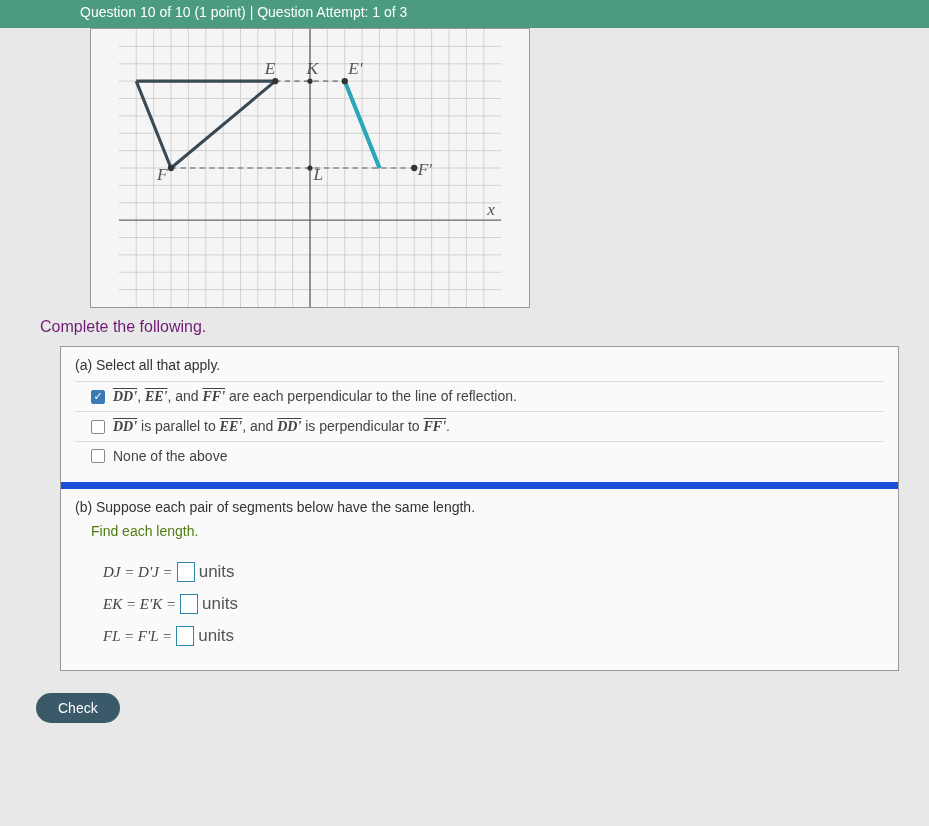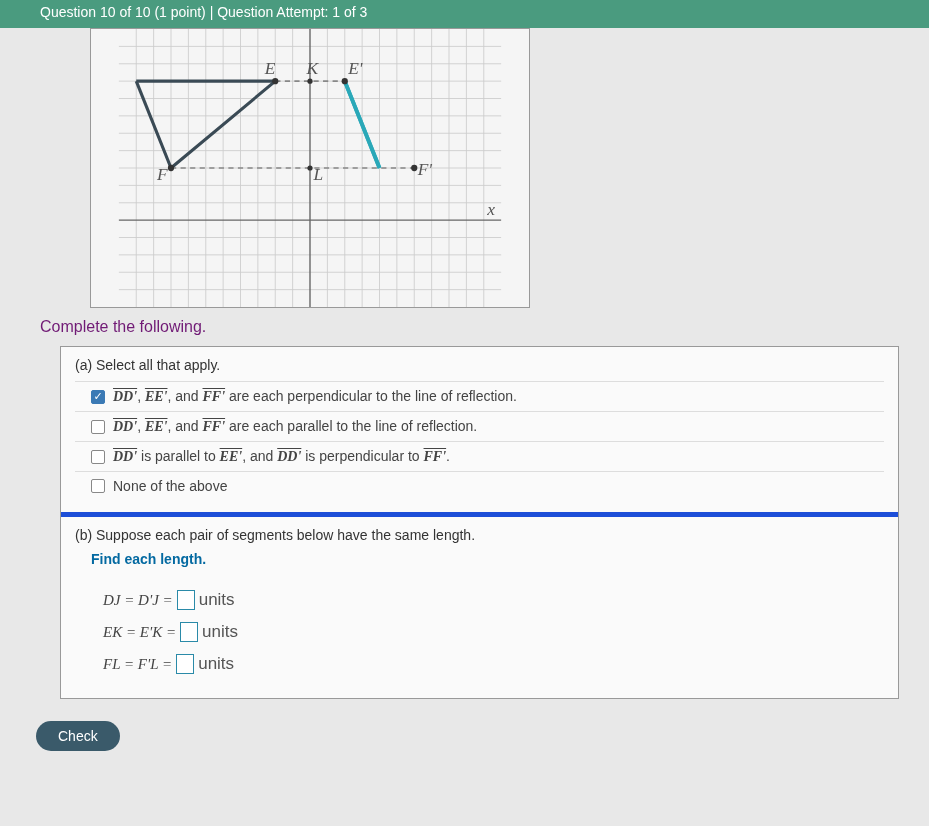--- a/index.html
+++ b/index.html
@@ -7,21 +7,21 @@
     font-family: Arial, sans-serif;
     background: #e8e8e8;
     width: 929px;
     height: 826px;
     overflow: hidden;
     color: #444;
   }
   .header {
     background: #4a9b7f;
     color: #fff;
-    padding: 4px 20px 8px 40px;
+    padding: 4px 20px 8px 80px;
     font-size: 14px;
   }
   .graph-container {
     margin: 0 0 10px 90px;
     width: 440px;
     height: 280px;
     border: 1px solid #999;
     background: #f5f5f5;
     position: relative;
     overflow: hidden;
@@ -31,21 +31,21 @@
     margin: 10px 0 10px 40px;
     font-size: 16px;
     color: #701a75;
   }
   .question-box {
     margin: 0 30px 10px 60px;
     border: 1px solid #999;
     background: #fafafa;
   }
   .part {
-    border-bottom: 5px solid #1d4ed8;
+    border-bottom: 7px solid #1d4ed8;
     padding: 10px 14px 12px 14px;
   }
   .part:last-child { border-bottom: none; }
   .part-label {
     font-size: 14px;
     color: #333;
     margin-bottom: 8px;
   }
   .option-row {
     display: flex;
@@ -67,23 +67,22 @@
     font-size: 11px;
     color: #fff;
     background: #fff;
     flex-shrink: 0;
   }
   .chk.checked { background: #3b7ab5; border-color: #3b7ab5; }
   .seg { text-decoration: overline; font-style: italic; font-family: 'Times New Roman', serif; font-weight: bold; }
   .math { font-style: italic; font-family: 'Times New Roman', serif; }
   .sub-instruction {
     font-size: 14px;
-    color: #0369a1;
+    color: #4d7c0f;
     margin: 4px 0 23px 16px;
-    font-weight: bold;
   }
   .eqrow {
     margin: 12px 0 12px 28px;
     font-size: 15px;
     font-family: 'Times New Roman', serif;
     font-style: italic;
     display: flex;
     align-items: center;
     gap: 4px;
   }
@@ -200,26 +199,20 @@
   <div class="part">
     <div class="part-label">(a) Select all that apply.</div>
 
     <div class="option-row">
       <span class="chk checked">✓</span>
       <span>
         <span class="seg">DD'</span><span>, </span><span class="seg">EE'</span><span>, and </span><span class="seg">FF'</span><span> are each perpendicular to the line of reflection.</span>
       </span>
     </div>
 
-    <div class="option-row">
-      <span class="chk"></span>
-      <span>
-        <span class="seg">DD'</span><span>, </span><span class="seg">EE'</span><span>, and </span><span class="seg">FF'</span><span> are each parallel to the line of reflection.</span>
-      </span>
-    </div>
 
     <div class="option-row">
       <span class="chk"></span>
       <span>
         <span class="seg">DD'</span><span> is parallel to </span><span class="seg">EE'</span><span>, and </span><span class="seg">DD'</span><span> is perpendicular to </span><span class="seg">FF'</span><span>.</span>
       </span>
     </div>
 
     <div class="option-row">
       <span class="chk"></span>

